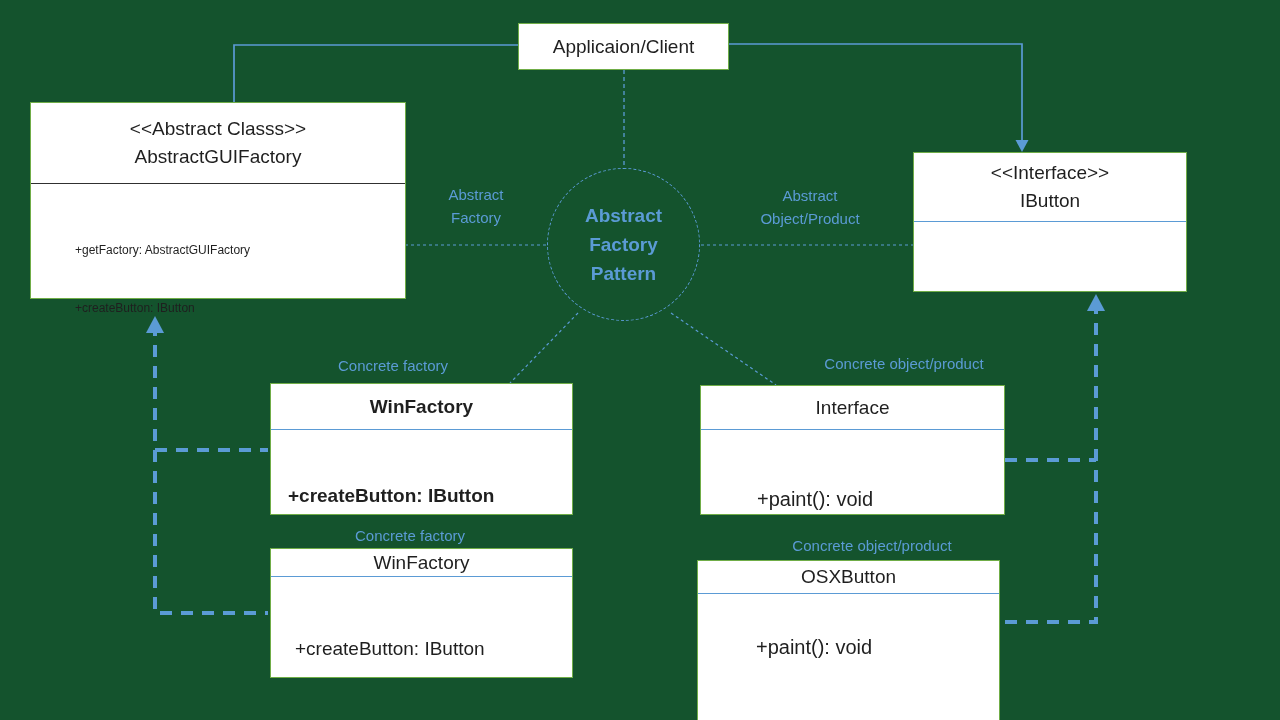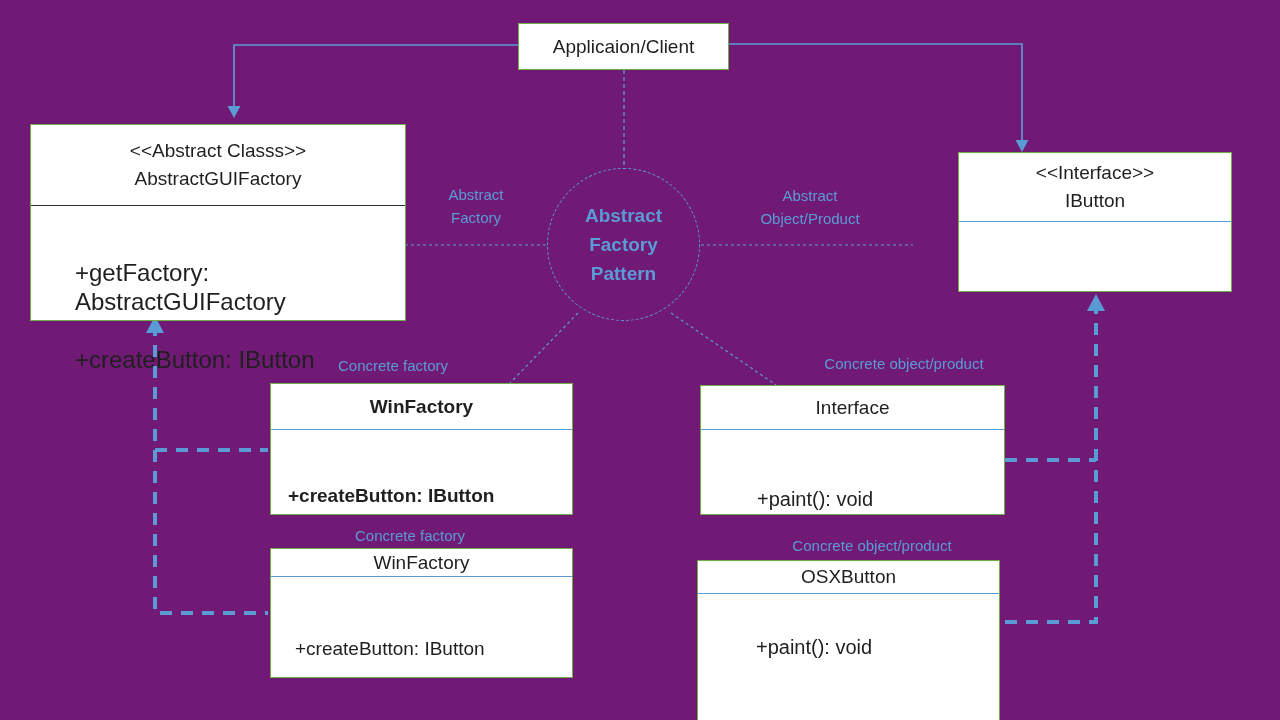--- a/index.html
+++ b/index.html
@@ -1,41 +1,41 @@
 <!DOCTYPE html>
 <html><head>
 <meta charset="utf-8">
 <style>
   html,body{margin:0;padding:0;background:#ffffff;}
   #canvas{
-    position:relative;width:1280px;height:720px;background:#701a75;overflow:hidden;
+    position:relative;width:1280px;height:720px;background:#14532d;overflow:hidden;
     font-family:"Liberation Sans", sans-serif;color:#1f1f1f;
   }
   #wires{position:absolute;left:0;top:0;width:1280px;height:720px;}
   .box{
     position:absolute;border:1.6px solid #70AD47;background:#ffffff;box-sizing:border-box;
   }
   .box .head{
     display:flex;flex-direction:column;align-items:center;justify-content:center;
     text-align:center;font-size:19px;line-height:28px;white-space:pre-line;box-sizing:border-box;
   }
-  .box .body{box-sizing:border-box;font-size:24px;line-height:29px;white-space:pre-line;}
+  .box .body{box-sizing:border-box;font-size:12px;line-height:29px;white-space:pre-line;}
   .divider-blue{border-bottom:1.4px solid #5B9BD5;}
   .divider-dark{border-bottom:1.6px solid #303030;}
 
   
   .client{left:518px;top:23px;width:211px;height:47px;display:flex;align-items:center;justify-content:center;font-size:19px;}
 
   
-  .abs-factory{left:30px;top:124px;width:376px;height:197px;}
+  .abs-factory{left:30px;top:102px;width:376px;height:197px;}
   .abs-factory .head{height:81px;}
   .abs-factory .body{padding:23px 6px 0 44px;}
 
   
-  .ibutton{left:913px;top:152px;width:274px;height:140px;margin-left:45px;}
+  .ibutton{left:913px;top:152px;width:274px;height:140px;}
   .ibutton .head{height:69px;}
   .ibutton .body{height:69px;}
 
   
   .win-factory{left:270px;top:383px;width:303px;height:132px;font-weight:bold;}
   .win-factory .head{height:46px;}
   .win-factory .body{padding:22px 4px 0 17px;font-size:19px;}
 
   .osx-factory{left:270px;top:548px;width:303px;height:130px;}
   .osx-factory .head{height:28px;line-height:24px;}

